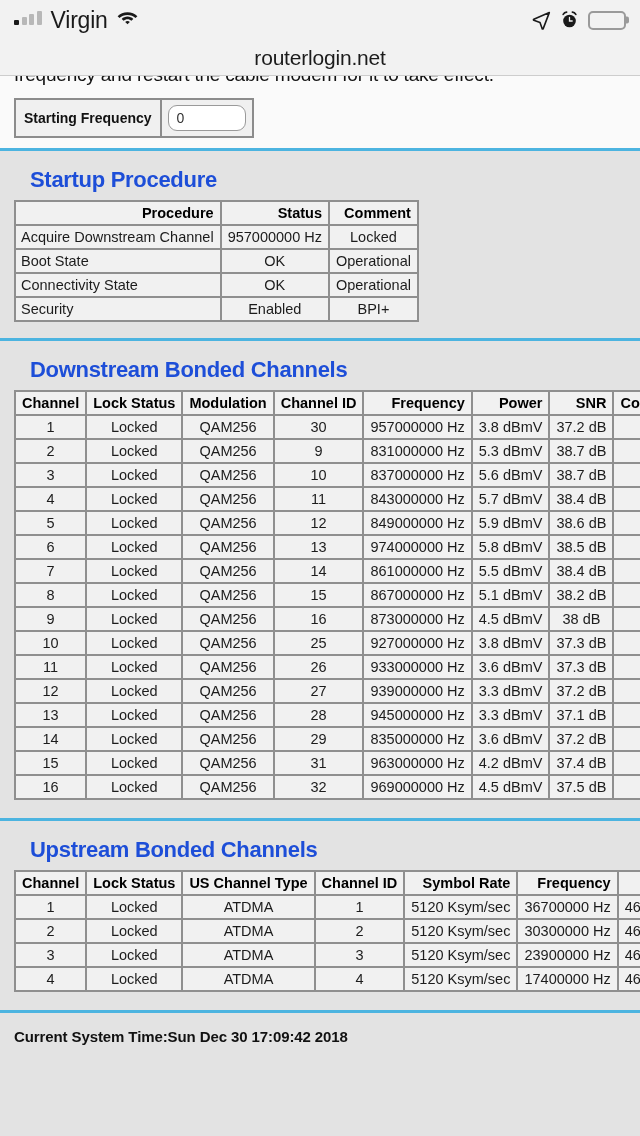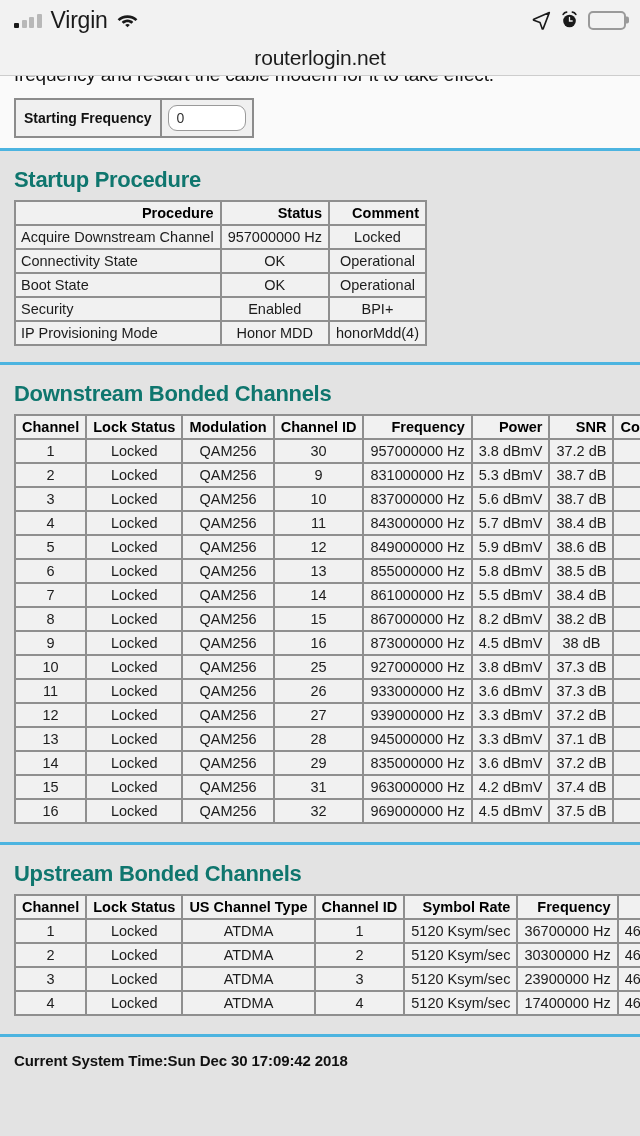--- a/index.html
+++ b/index.html
@@ -21,21 +21,20 @@
   .status-bar {
     height: 40px;
     background: #f2f2f2;
     display: flex;
     align-items: center;
     padding: 0 14px;
     position: relative;
   }
   .sb-left {
     display: flex;
-    align-items: center;
     gap: 9px;
   }
   .signal-bars {
     display: flex;
     align-items: flex-end;
     gap: 2.5px;
     height: 16px;
   }
   .signal-bars i {
     display: block;
@@ -176,23 +175,23 @@
     margin: 0;
   }
 
   .section {
     padding: 0 14px;
   }
 
   h2.section-title {
     font-size: 22px;
     font-weight: bold;
-    color: #0f766e;
+    color: #1d4ed8;
     letter-spacing: -0.3px;
-    margin: 16px 0 7px 0;
+    margin: 16px 0 7px 16px;
   }
 
   
   table.grid {
     border-collapse: separate;
     border-spacing: 0;
     background: #8f8f8f;
     border: 1px solid #8f8f8f;
     table-layout: auto;
   }
@@ -316,38 +315,33 @@
             <th>Comment</th>
           </tr>
       </thead>
       <tbody>
           <tr>
             <td class="left">Acquire Downstream Channel</td>
             <td>957000000 Hz</td>
             <td>Locked</td>
           </tr>
           <tr>
+            <td class="left">Boot State</td>
+            <td>OK</td>
+            <td>Operational</td>
+          </tr>
+          <tr>
             <td class="left">Connectivity State</td>
             <td>OK</td>
             <td>Operational</td>
           </tr>
           <tr>
-            <td class="left">Boot State</td>
-            <td>OK</td>
-            <td>Operational</td>
-          </tr>
-          <tr>
             <td class="left">Security</td>
             <td>Enabled</td>
             <td>BPI+</td>
-          </tr>
-          <tr>
-            <td class="left">IP Provisioning Mode</td>
-            <td>Honor MDD</td>
-            <td>honorMdd(4)</td>
           </tr>
         </tbody>
     </table>
   </div>
 
   <div class="spacer-12"></div>
   <hr class="blue">
 
   <div class="section">
     <h2 class="section-title">Downstream Bonded Channels</h2>
@@ -414,42 +408,42 @@
               <td>849000000 Hz</td>
               <td>5.9 dBmV</td>
               <td>38.6 dB</td>
               <td>0</td>
             </tr>
             <tr>
               <td>6</td>
               <td>Locked</td>
               <td>QAM256</td>
               <td>13</td>
-              <td>855000000 Hz</td>
+              <td>974000000 Hz</td>
               <td>5.8 dBmV</td>
               <td>38.5 dB</td>
               <td>0</td>
             </tr>
             <tr>
               <td>7</td>
               <td>Locked</td>
               <td>QAM256</td>
               <td>14</td>
               <td>861000000 Hz</td>
               <td>5.5 dBmV</td>
               <td>38.4 dB</td>
               <td>0</td>
             </tr>
             <tr>
               <td>8</td>
               <td>Locked</td>
               <td>QAM256</td>
               <td>15</td>
               <td>867000000 Hz</td>
-              <td>8.2 dBmV</td>
+              <td>5.1 dBmV</td>
               <td>38.2 dB</td>
               <td>0</td>
             </tr>
             <tr>
               <td>9</td>
               <td>Locked</td>
               <td>QAM256</td>
               <td>16</td>
               <td>873000000 Hz</td>
               <td>4.5 dBmV</td>

